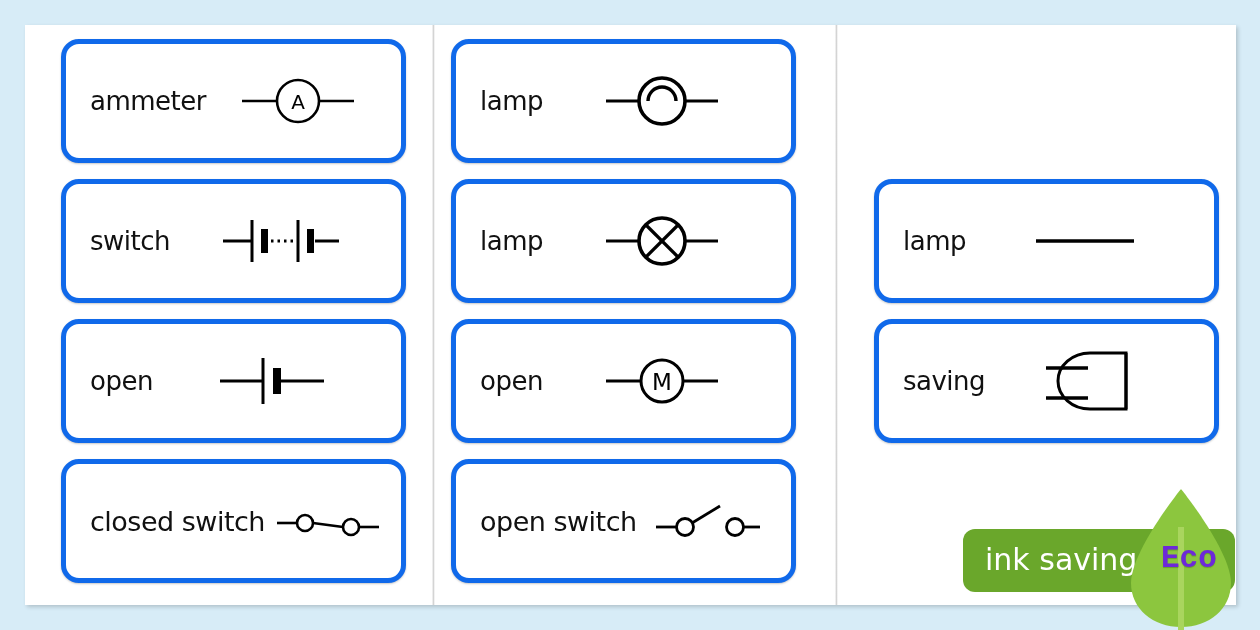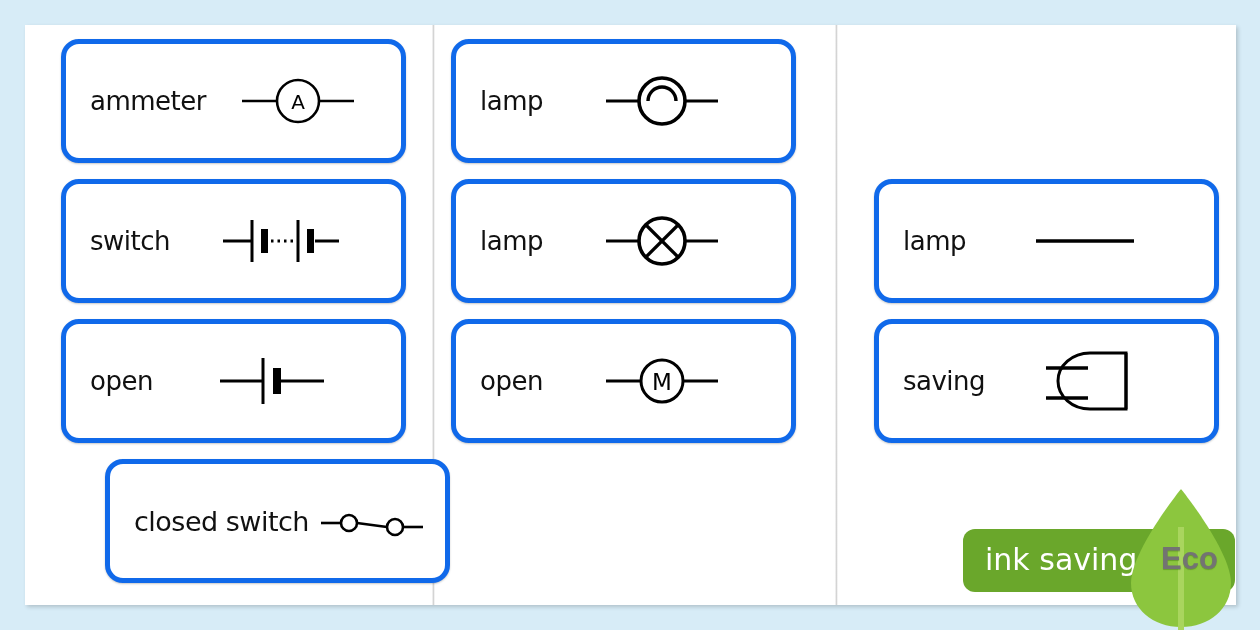--- a/index.html
+++ b/index.html
@@ -50,21 +50,21 @@
     border: 5px solid #1069ea;
     border-radius: 18px;
     background: #fff;
     display: flex;
     align-items: center;
     box-shadow: 0 1px 2px rgba(0,0,0,0.22);
   }
   .card.r0 { top: 14px; }
   .card.r1 { top: 154px; }
   .card.r2 { top: 294px; }
-  .card.r3 { top: 434px; margin-left: 44px; }
+  .card.r3 { top: 434px; }
 
   .card-label {
     flex: 0 0 auto;
     padding-left: 24px;
     color: #111111;
     font-family: "DejaVu Sans", sans-serif;
     font-size: 26px;
     font-weight: 400;
     letter-spacing: -0.5px;
     white-space: nowrap;
@@ -105,24 +105,24 @@
     line-height: 36px;
   }
   #eco-leaf {
     position: absolute;
     left: 160px; top: -42px;
     width: 116px; height: 146px;
   }
   #eco-leaf-text {
     position: absolute;
     left: 198px; top: 12px;
-    font-family: Liberation Sans, sans-serif;
+    font-family: Liberation Mono, monospace;
     font-size: 31px;
     font-weight: bold;
-    color: #737373;
+    color: #6d28d9;
     white-space: nowrap;
     line-height: 36px;
     text-shadow: 0 1px 1px rgba(60,110,20,0.45);
   }
 </style>
 </head>
 <body>
 
 <div id="sheet">
 
@@ -217,20 +217,32 @@
       <div class="card-symbol">
         <svg width="120" height="60" viewBox="0 0 120 60">
           <line x1="4" y1="30" x2="38" y2="30" stroke="#000" stroke-width="2.8"></line>
           <circle cx="60" cy="30" r="21" fill="none" stroke="#000" stroke-width="3"></circle>
           <line x1="82" y1="30" x2="116" y2="30" stroke="#000" stroke-width="2.8"></line>
           <text x="60" y="39" text-anchor="middle" font-family="DejaVu Sans, sans-serif" font-size="23" fill="#000">M</text>
         </svg>
       </div>
     </div>
 
+    <div class="card r3">
+      <div class="card-label small">open switch</div>
+      <div class="card-symbol">
+        <svg width="110" height="50" viewBox="0 0 110 50">
+          <line x1="2" y1="31" x2="22" y2="31" stroke="#000" stroke-width="2.8"></line>
+          <circle cx="31" cy="31" r="8.5" fill="#fff" stroke="#000" stroke-width="2.8"></circle>
+          <line x1="38" y1="27" x2="66" y2="10" stroke="#000" stroke-width="2.8"></line>
+          <circle cx="81" cy="31" r="8.5" fill="#fff" stroke="#000" stroke-width="2.8"></circle>
+          <line x1="90" y1="31" x2="106" y2="31" stroke="#000" stroke-width="2.8"></line>
+        </svg>
+      </div>
+    </div>
 
   </div>
 
   <div class="column" id="col-3">
 
 
     <div class="card r1">
       <div class="card-label">lamp</div>
       <div class="card-symbol">
         <svg width="110" height="60" viewBox="0 0 110 60">

